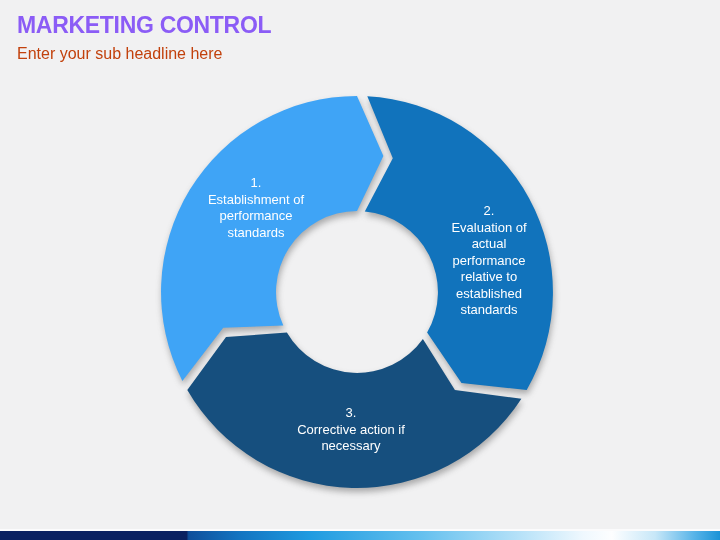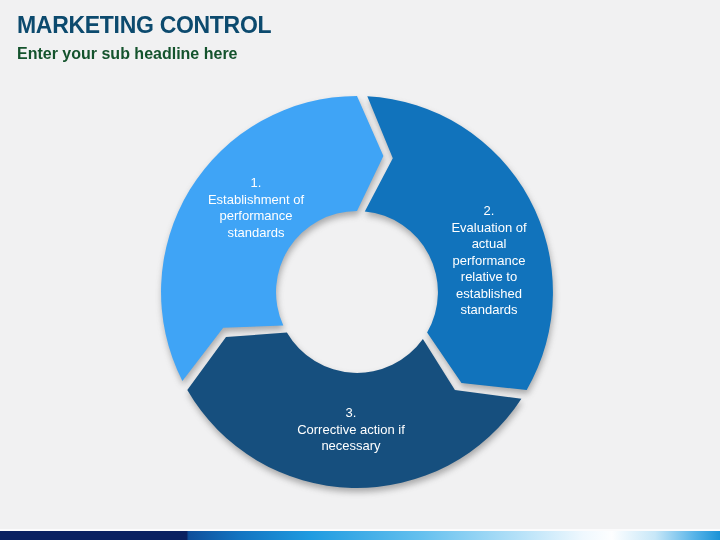--- a/index.html
+++ b/index.html
@@ -15,22 +15,22 @@
     margin:0;
     font-size:23px;
     font-weight:700;
     letter-spacing:-0.3px;
     color:#141414;
     line-height:1.15;
   }
   .slide-subtitle{
     margin:6px 0 0 0;
     font-size:16px;
-    font-weight:700;
-    color:#14532d;
+    font-weight:400;
+    color:#c2410c;
     line-height:1.2;
   }
   .diagram{position:absolute;left:0;top:0;width:720px;height:540px;}
   .diagram svg{position:absolute;left:0;top:0;}
   .seg-shape{filter:drop-shadow(1px 4px 3px rgba(60,60,60,0.40));}
   .seg-label{
     position:absolute;
     transform:translate(-50%,-50%);
     color:#ffffff;
     font-size:13px;
@@ -49,21 +49,21 @@
     height:9px;
     border-top:2px solid #fbfbfc;
   }
 </style>
 </head>
 <body>
 
 <div class="slide" style="background: rgb(241, 241, 242);">
 
   <div class="header">
-    <h1 class="slide-title" style="color: #0c4a6e;">MARKETING CONTROL</h1>
+    <h1 class="slide-title" style="color: #8b5cf6;">MARKETING CONTROL</h1>
     <p class="slide-subtitle">Enter your sub headline here</p>
   </div>
 
   <div class="diagram">
     <svg id="cycle-svg" width="720" height="540" viewBox="0 0 720 540">
         <path d="M 182.4 381.0 A 196 196 0 0 1 357.0 96.0 L 383.4 156.0 L 357.0 211.0 A 81 81 0 0 0 283.3 325.6 L 223.2 327.8 Z" fill="#3fa4f6" class="seg-shape"></path>
         <path d="M 367.3 96.3 A 196 196 0 0 1 526.7 390.0 L 461.5 382.9 L 427.1 332.5 A 81 81 0 0 0 364.8 211.4 L 392.8 158.2 Z" fill="#1173bc" class="seg-shape"></path>
         <path d="M 521.4 398.7 A 196 196 0 0 1 187.3 390.0 L 226.0 337.1 L 286.9 332.5 A 81 81 0 0 0 422.9 339.0 L 454.9 389.9 Z" fill="#164f7e" class="seg-shape"></path>
       </svg>
 

